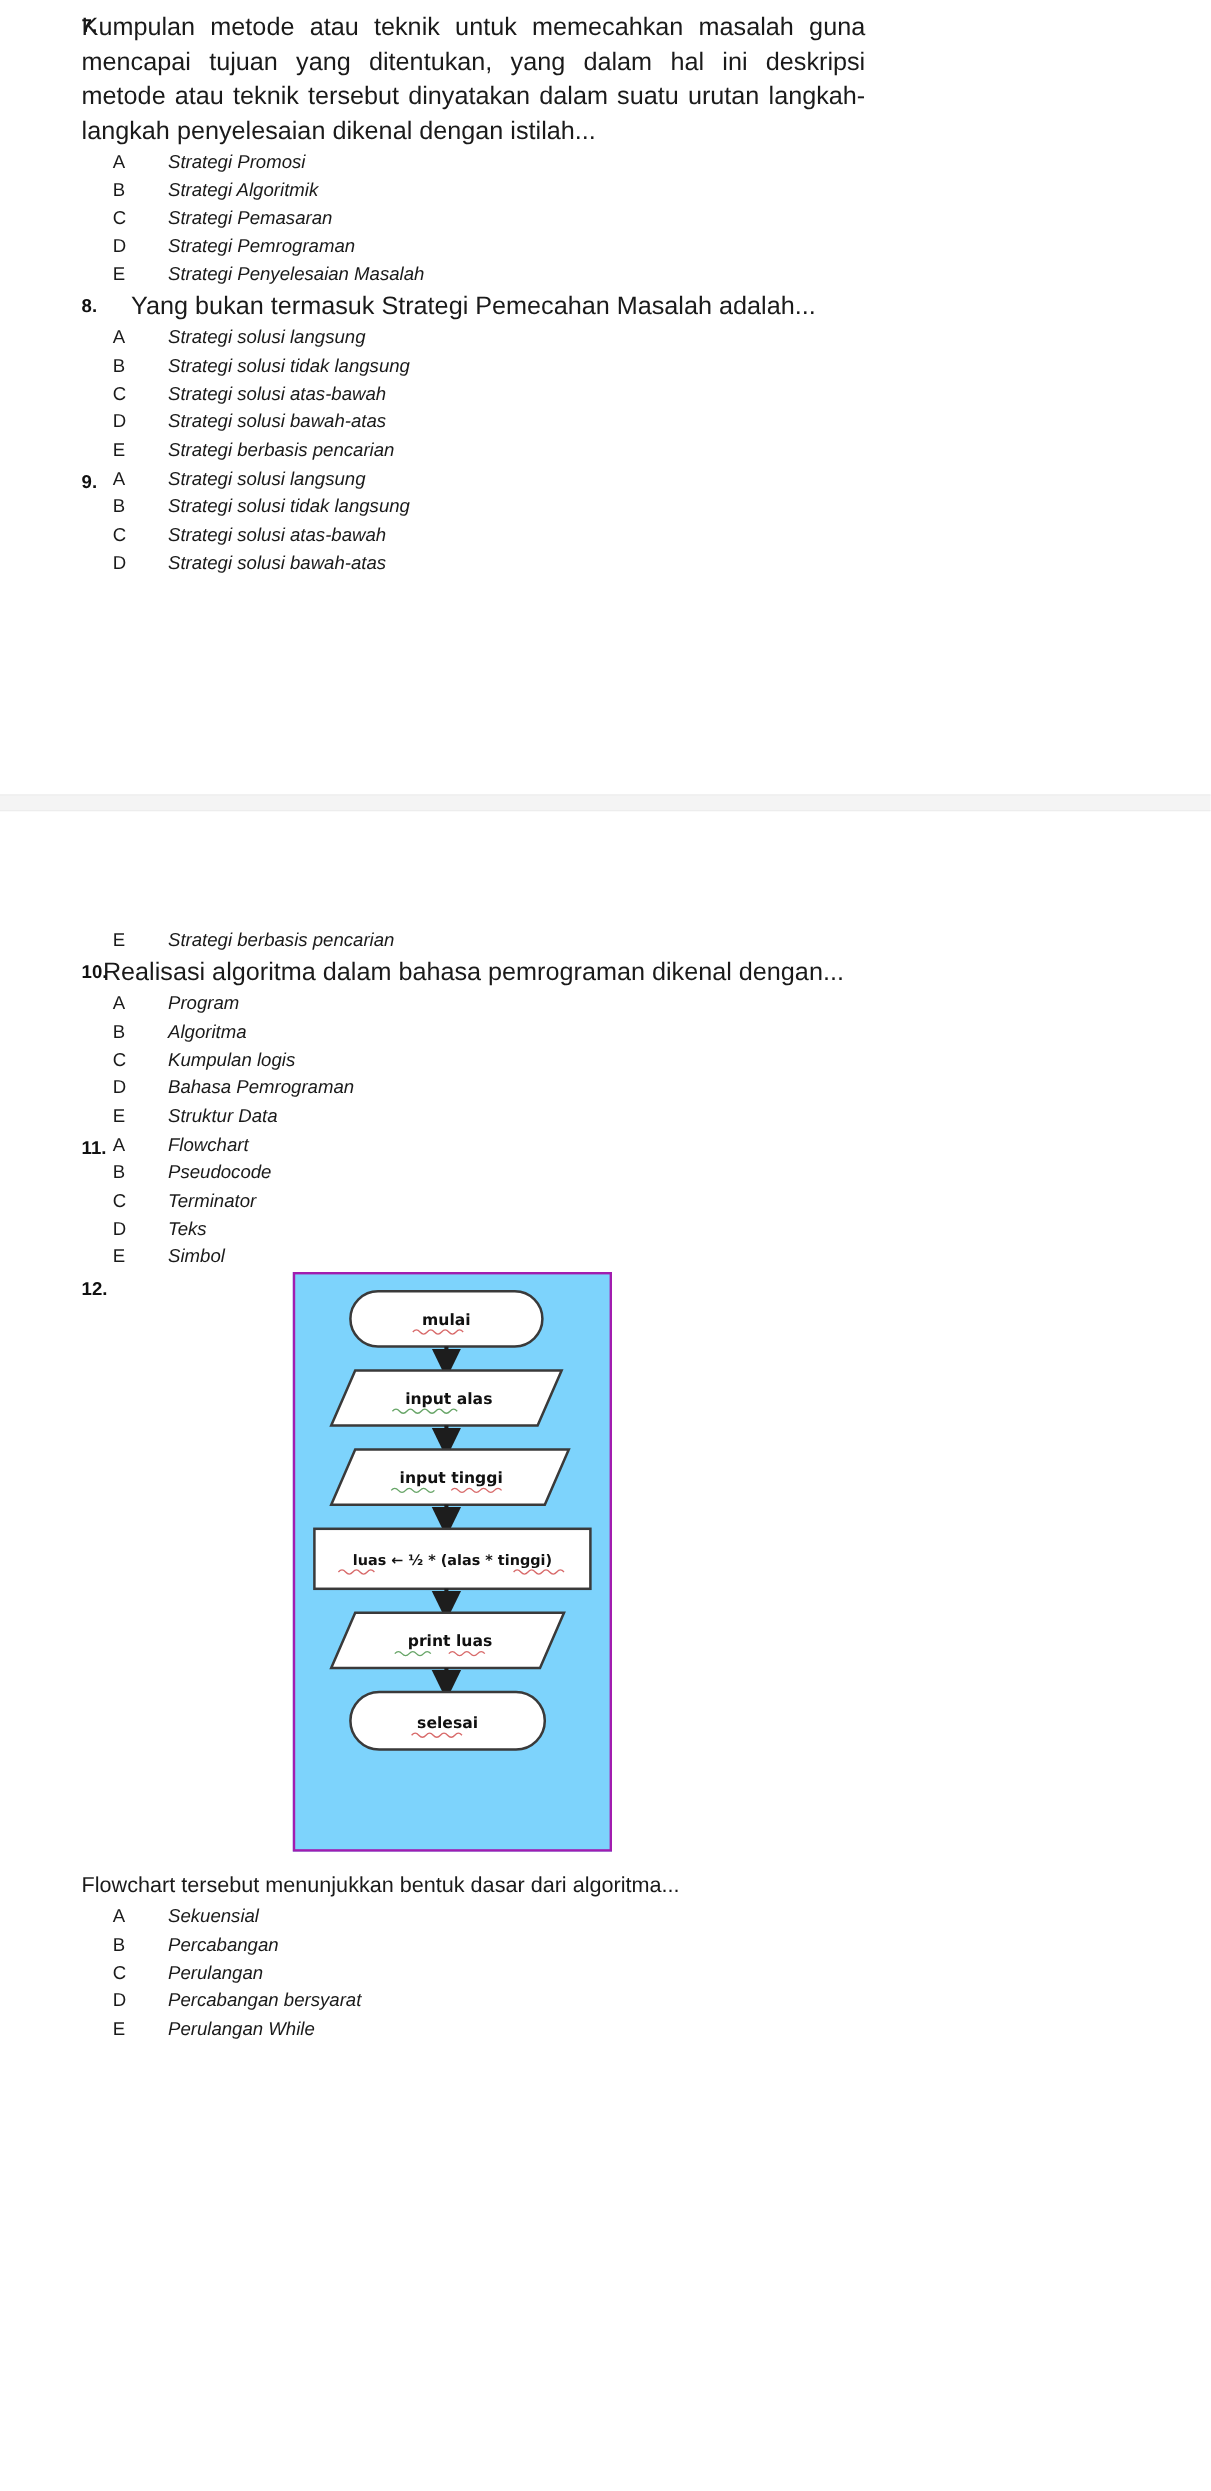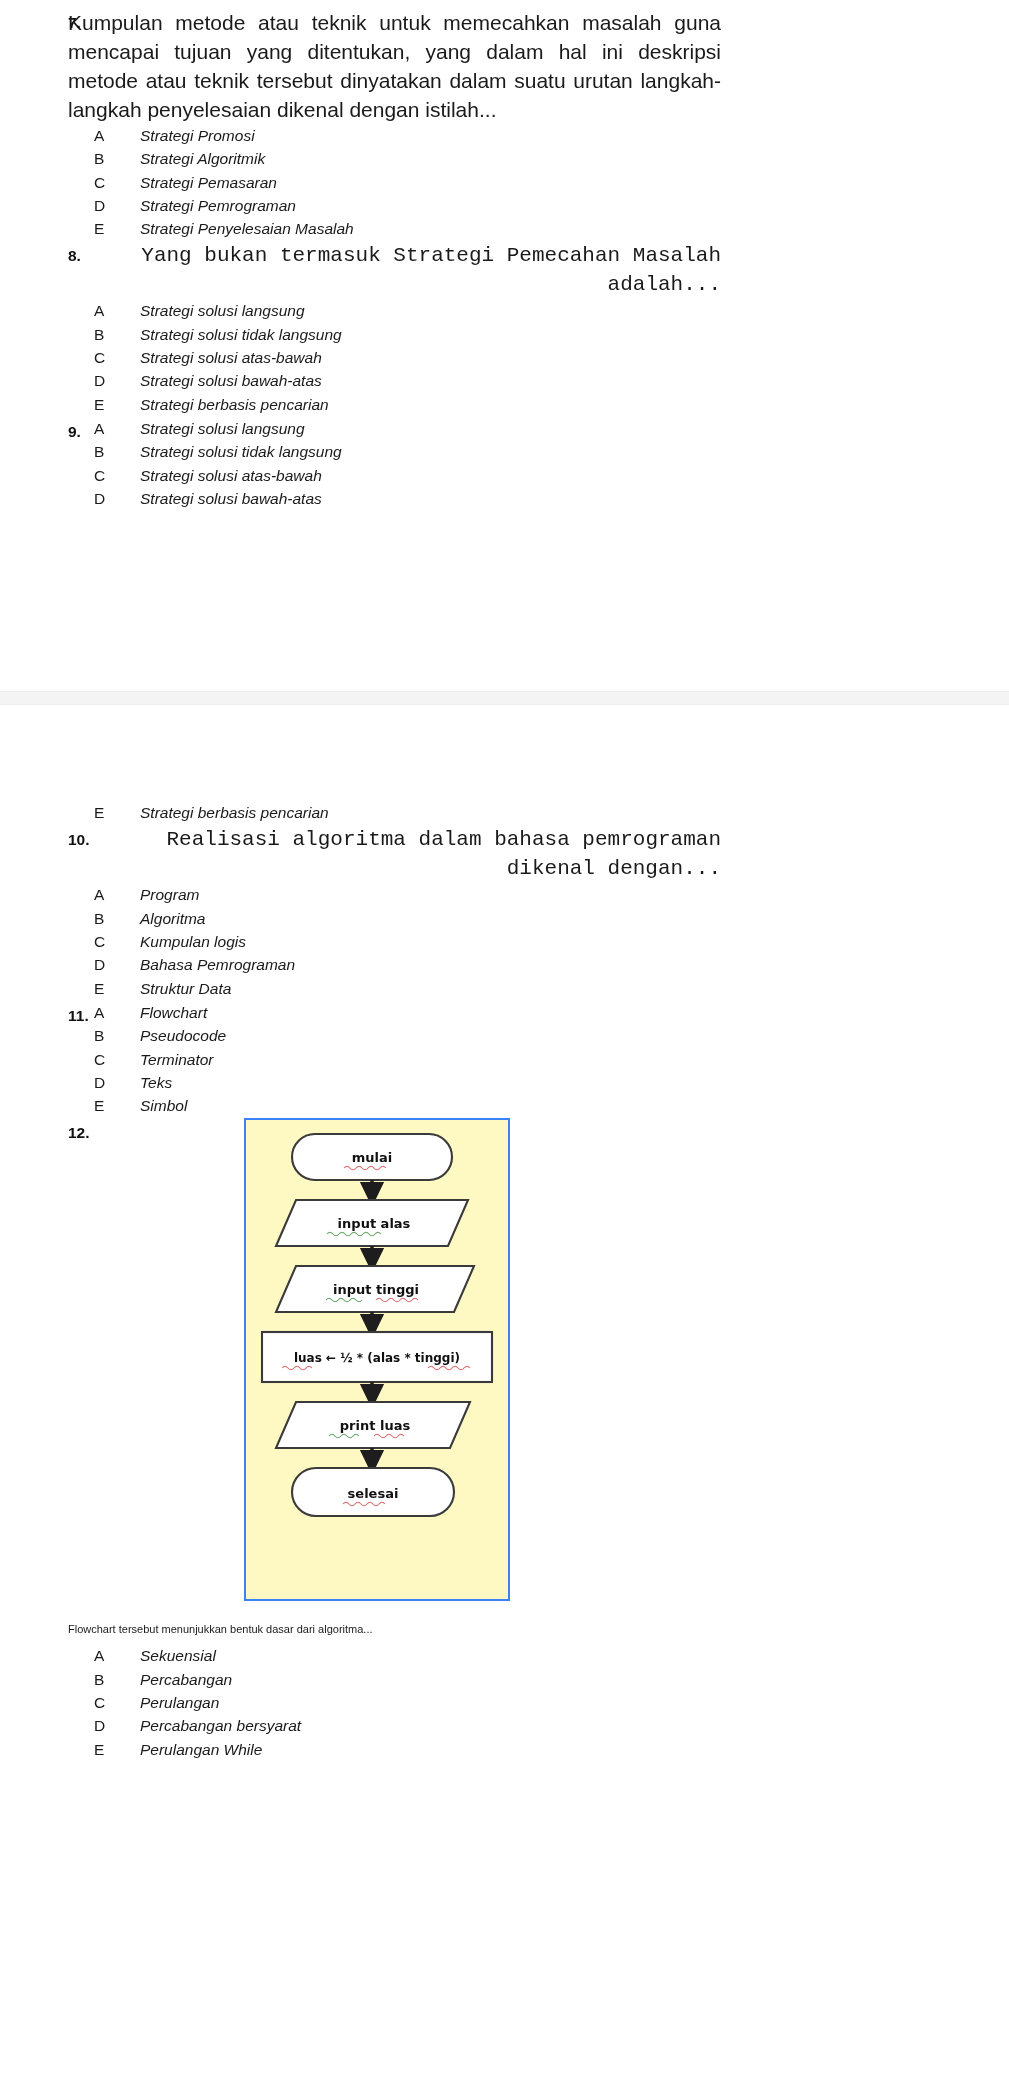--- a/index.html
+++ b/index.html
@@ -70,21 +70,21 @@
     box-sizing: border-box;
   }
   .qtext {
     font-size: 21px;
     line-height: 29px;
     text-align: justify;
     text-justify: inter-word;
     margin: 0;
     color: #1a1a1a;
   }
-  .qtext.nojustify { text-align: right; font-family: Liberation Mono, monospace; }
+  .qtext.nojustify { text-align: center; }
 
   .options {
     list-style: none;
     margin: 0;
     padding: 0 0 0 26px;
   }
   .option {
     display: flex;
     align-items: flex-start;
     font-size: 15.5px;
@@ -112,22 +112,22 @@
   .page-gap-bottom { height: 96px; }
 
   
   .figure-wrap {
     padding-left: 176px;
   }
   .flowchart-box {
     width: 266px;
     height: 483px;
     box-sizing: border-box;
-    border: 2px solid #3b82f6;
-    background: #fef9c3;
+    border: 2px solid #a21caf;
+    background: #7dd3fc;
     position: relative;
   }
   .flow-svg { display: block; }
 
   .fc-label {
     font-family: "DejaVu Sans", "Liberation Sans", sans-serif;
     font-size: 13px;
     font-weight: bold;
     fill: #111111;
   }
@@ -144,21 +144,21 @@
   }
   .fc-arrow-line {
     stroke: #1d1d1d;
     stroke-width: 3.4;
   }
   .fc-arrow-head { fill: #1d1d1d; }
   .squiggle-red { stroke: #d86a6a; stroke-width: 1.1; fill: none; }
   .squiggle-green { stroke: #67a567; stroke-width: 1.1; fill: none; }
 
   .figure-caption {
-    font-size: 11px;
+    font-size: 18px;
     line-height: 29px;
     margin: 14px 0 0 0;
     padding-left: 0;
     color: #1a1a1a;
   }
 </style>
 </head>
 <body>
 
 <div class="page">

